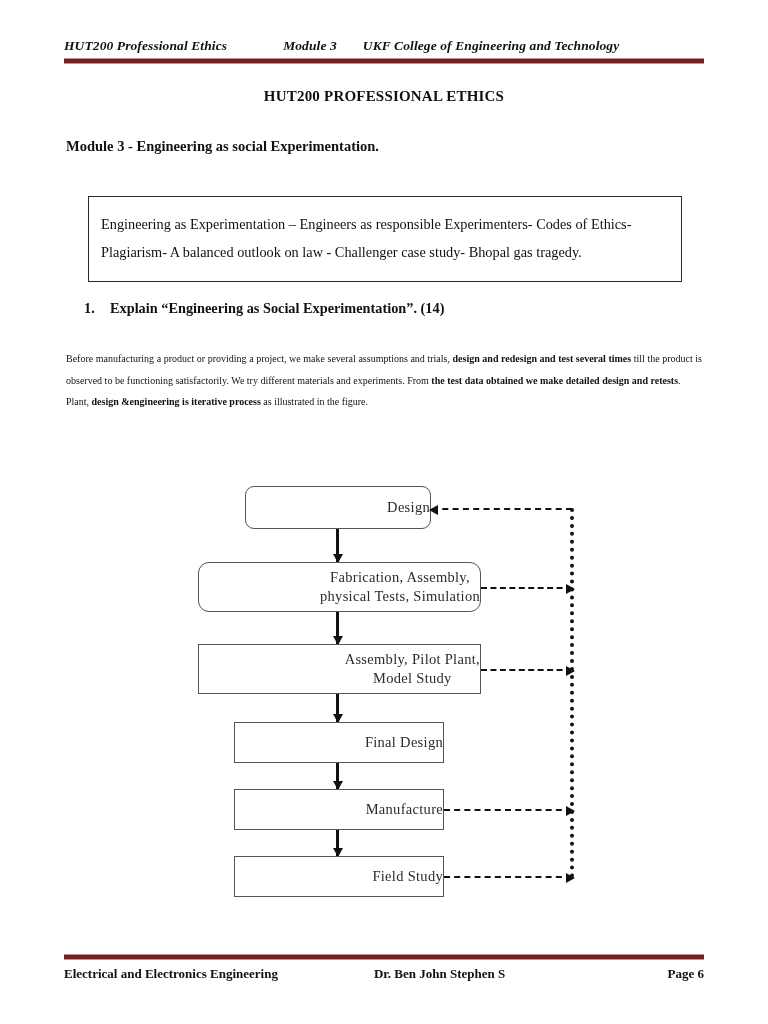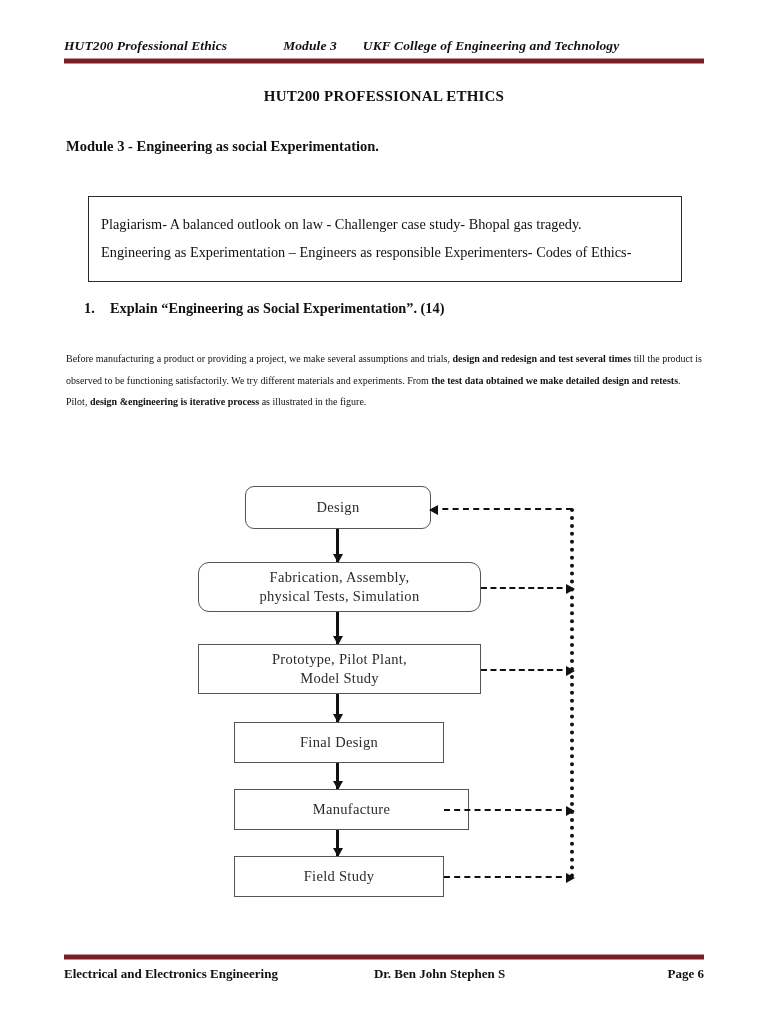--- a/index.html
+++ b/index.html
@@ -121,21 +121,21 @@
     width: 768px;
     height: 420px;
   }
   .node {
     position: absolute;
     box-sizing: border-box;
     border: 1.2px solid #555555;
     background: #ffffff;
     display: flex;
     align-items: center;
-    justify-content: center;
+    justify-content: flex-end;
     text-align: center;
     font-size: 14.5px;
     line-height: 1.28;
     color: #2b2b2b;
     letter-spacing: .3px;
   }
   .node.rounded { border-radius: 9px; }
   .node .two-line { display: block; }
 
   .v-arrow {
@@ -220,32 +220,32 @@
       <span class="hdr-right">UKF College of Engineering and Technology</span>
     </div>
     <div class="rule-maroon"></div>
   </div>
 
   <div class="doc-title">HUT200 PROFESSIONAL ETHICS</div>
 
   <div class="module-line">Module 3 - Engineering as social Experimentation.</div>
 
   <div class="syllabus-box">
+    <div class="syllabus-line">Engineering as Experimentation – Engineers as responsible Experimenters- Codes of Ethics-</div>
     <div class="syllabus-line">Plagiarism- A balanced outlook on law - Challenger case study- Bhopal gas tragedy.</div>
-    <div class="syllabus-line">Engineering as Experimentation – Engineers as responsible Experimenters- Codes of Ethics-</div>
   </div>
 
   <div class="question">
     <span class="q-num">1.</span>
     <span class="q-txt">Explain “Engineering as Social Experimentation”. (14)</span>
   </div>
 
   <div class="body-block">
     <p class="para-1"><span>Before manufacturing a product or providing a project, we make several assumptions and trials, </span><b>design and redesign and test several times</b><span> till the product is observed to be functioning satisfactorily. We try different materials and experiments. From </span><b>the test data obtained we make detailed design and retests</b><span>.</span></p>
-    <p class="para-2"><span>Pilot, </span><b>design &amp;engineering is iterative process</b><span> as illustrated in the figure.</span></p>
+    <p class="para-2"><span>Plant, </span><b>design &amp;engineering is iterative process</b><span> as illustrated in the figure.</span></p>
   </div>
 
   <div class="flow">
 
     <div class="node rounded" style="left:245px; top:8px; width:186px; height:43px;">
       <span>Design</span>
     </div>
 
     <div class="v-arrow" style="left:336px; top:51px; height:33px;"></div>
 
@@ -253,34 +253,34 @@
       <span class="two-line">
         <span>Fabrication, Assembly,</span><br>
         <span>physical Tests, Simulation</span>
       </span>
     </div>
 
     <div class="v-arrow" style="left:336px; top:134px; height:32px;"></div>
 
     <div class="node" style="left:198px; top:166px; width:283px; height:50px;">
       <span class="two-line">
-        <span>Prototype, Pilot Plant,</span><br>
+        <span>Assembly, Pilot Plant,</span><br>
         <span>Model Study</span>
       </span>
     </div>
 
     <div class="v-arrow" style="left:336px; top:216px; height:28px;"></div>
 
     <div class="node" style="left:234px; top:244px; width:210px; height:41px;">
       <span>Final Design</span>
     </div>
 
     <div class="v-arrow" style="left:336px; top:285px; height:26px;"></div>
 
-    <div class="node" style="left:234px; top:311px; width:235px; height:41px;">
+    <div class="node" style="left:234px; top:311px; width:210px; height:41px;">
       <span>Manufacture</span>
     </div>
 
     <div class="v-arrow" style="left:336px; top:352px; height:26px;"></div>
 
     <div class="node" style="left:234px; top:378px; width:210px; height:41px;">
       <span>Field Study</span>
     </div>
 
     <div class="v-bus" style="left:570px; top:30px; height:370px;"></div>

